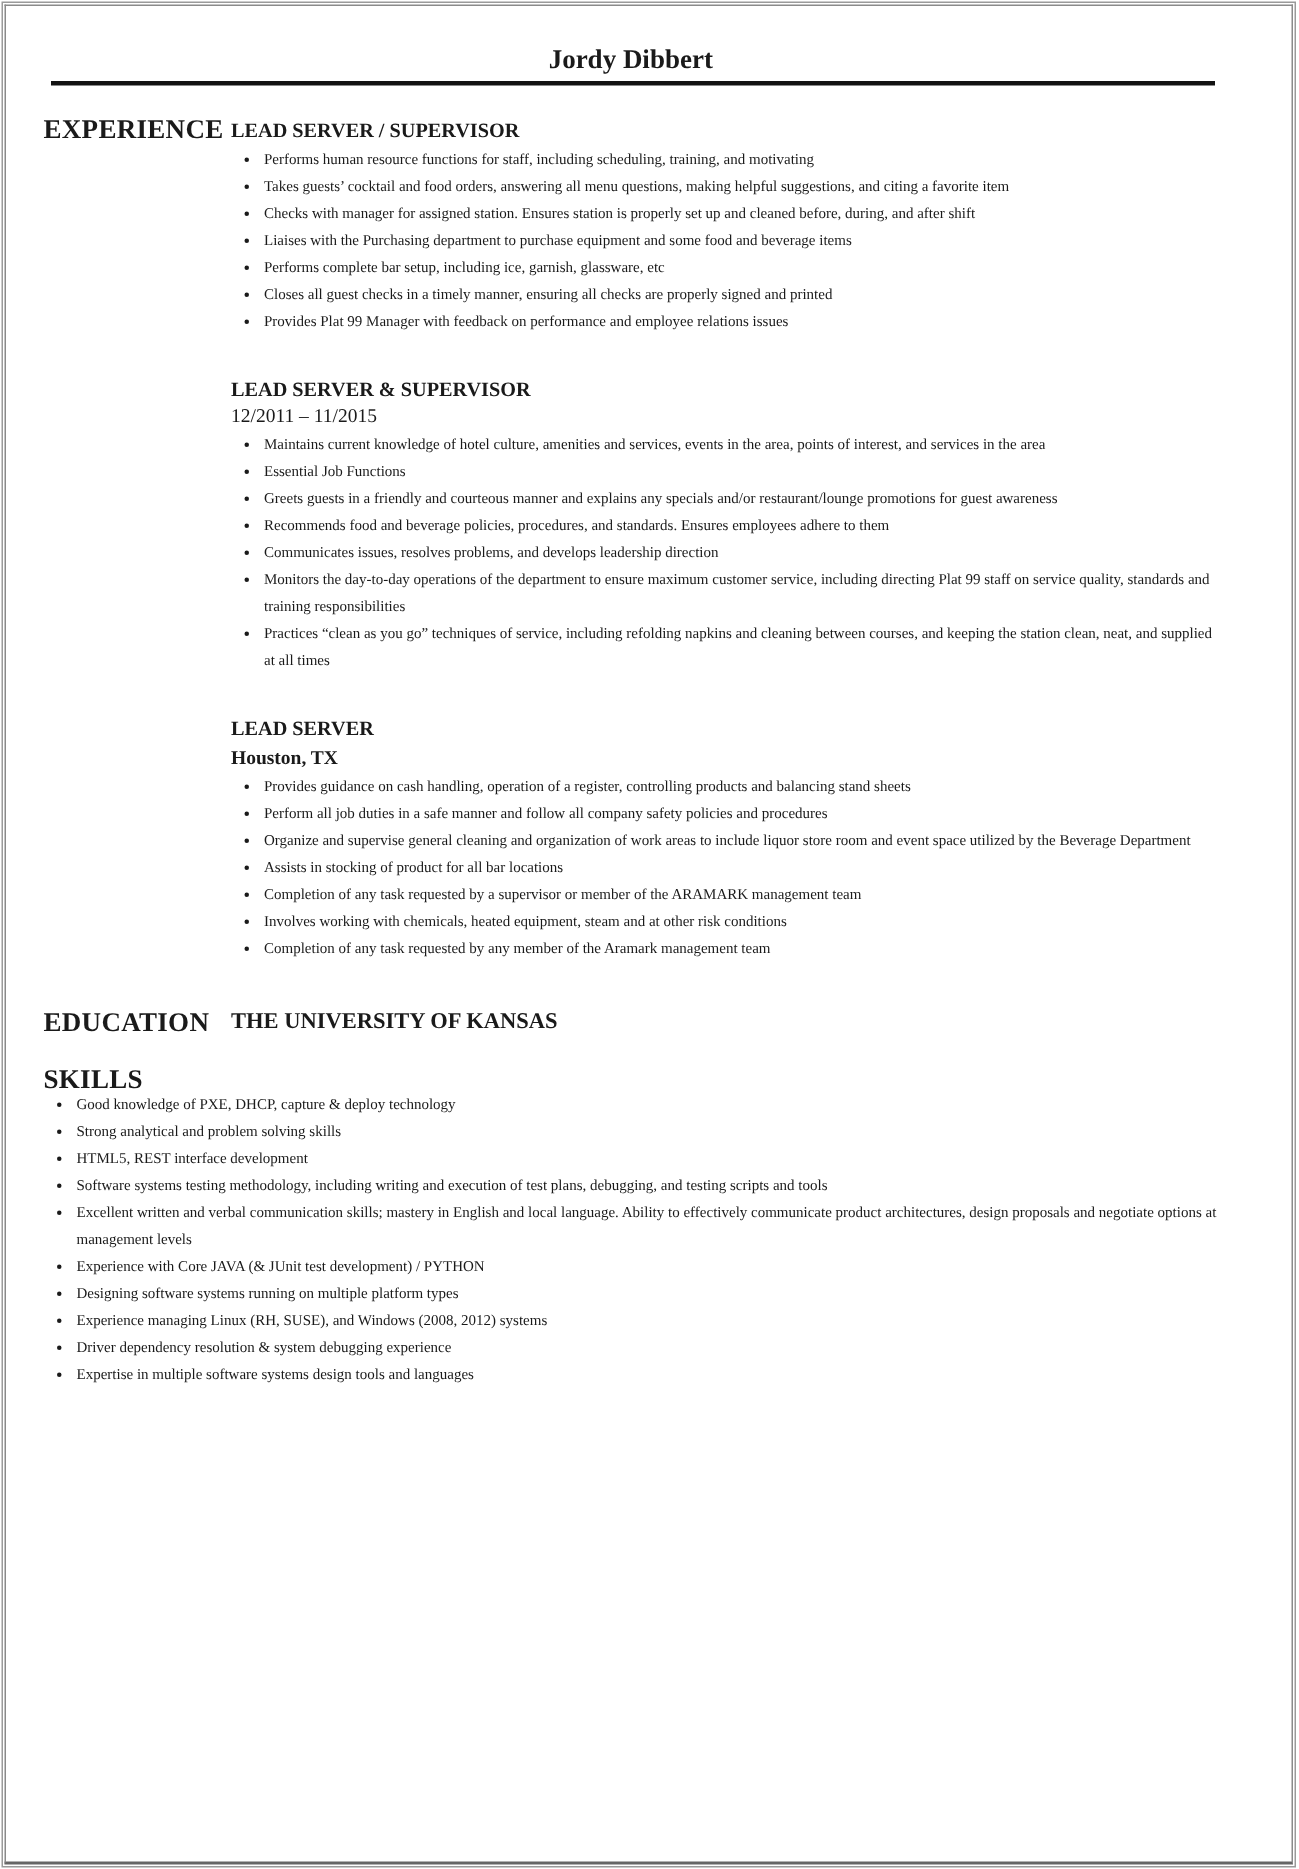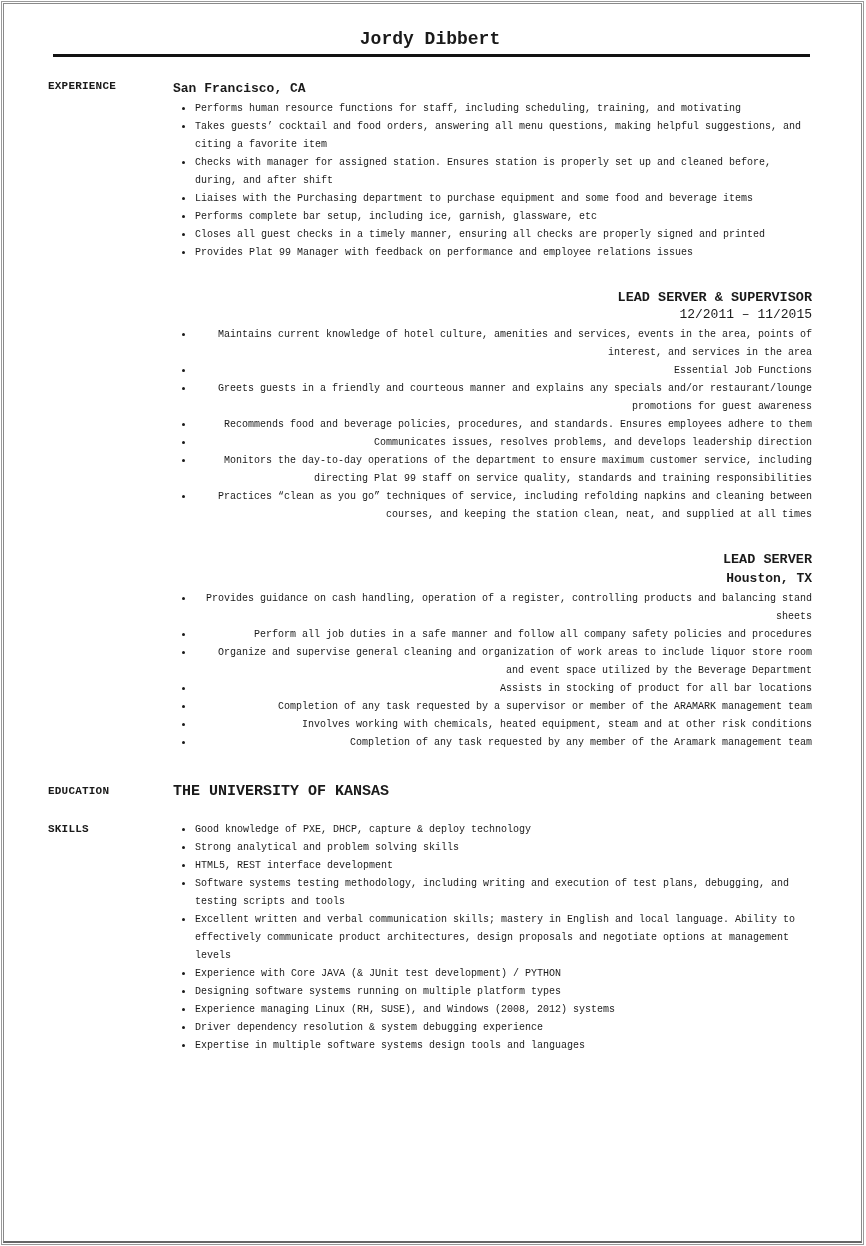--- a/index.html
+++ b/index.html
@@ -24,23 +24,22 @@
   .frame-inner {
     position: absolute;
     top: 3px; left: 3px; right: 4px; bottom: 3px;
     border: 1px solid #8a8a8a;
     border-bottom: 2px solid #666666;
     pointer-events: none;
   }
   .doc {
     position: absolute;
     top: 0; left: 0; right: 0;
-    padding: 29px 54px 0 48px;
+    padding: 29px 54px 0 29px;
     box-sizing: border-box;
-    font-family: Liberation Mono, monospace;
   }
   .header { text-align: center; }
   .name {
     font-size: 18px;
     font-weight: bold;
     line-height: 20px;
   }
   .contact {
     font-size: 13px;
     font-weight: bold;
@@ -51,31 +50,31 @@
     height: 3px;
     background: #121212;
     margin: 5px 2px 0 5px;
   }
   .section-row {
     display: flex;
     align-items: flex-start;
   }
   .section-experience { margin-top: 21px; }
   .section-education { margin-top: 31px; }
-  .section-skills { margin-top: 21px; }
+  .section-skills { margin-top: 21px; flex-direction: column; }
   .section-label {
     flex: none;
     width: 125px;
     font-weight: bold;
-    font-size: 11px;
+    font-size: 18px;
     line-height: 17px;
     letter-spacing: 0.2px;
   }
   .section-content { flex: 1; min-width: 0; }
-  .job + .job { margin-top: 27px; text-align: right; }
+  .job + .job { margin-top: 27px; }
   .job-title {
     font-weight: bold;
     font-size: 13.5px;
     line-height: 17px;
   }
   .job-location {
     font-weight: bold;
     font-size: 13px;
     line-height: 16px;
     margin-top: 3px;
@@ -118,21 +117,21 @@
   <div class="header">
     <div class="name">Jordy Dibbert</div>
   </div>
 
   <div class="rule"></div>
 
   <div class="section-row section-experience">
     <div class="section-label">EXPERIENCE</div>
     <div class="section-content">
         <div class="job">
-          <div class="job-location">San Francisco, CA</div>
+          <div class="job-title">LEAD SERVER / SUPERVISOR</div>
           <ul class="bullet-list">
             <li>Performs human resource functions for staff, including scheduling, training, and motivating</li>
             <li>Takes guests’ cocktail and food orders, answering all menu questions, making helpful suggestions, and citing a favorite item</li>
             <li>Checks with manager for assigned station. Ensures station is properly set up and cleaned before, during, and after shift</li>
             <li>Liaises with the Purchasing department to purchase equipment and some food and beverage items</li>
             <li>Performs complete bar setup, including ice, garnish, glassware, etc</li>
             <li>Closes all guest checks in a timely manner, ensuring all checks are properly signed and printed</li>
             <li>Provides Plat 99 Manager with feedback on performance and employee relations issues</li>
           </ul>
         </div>

